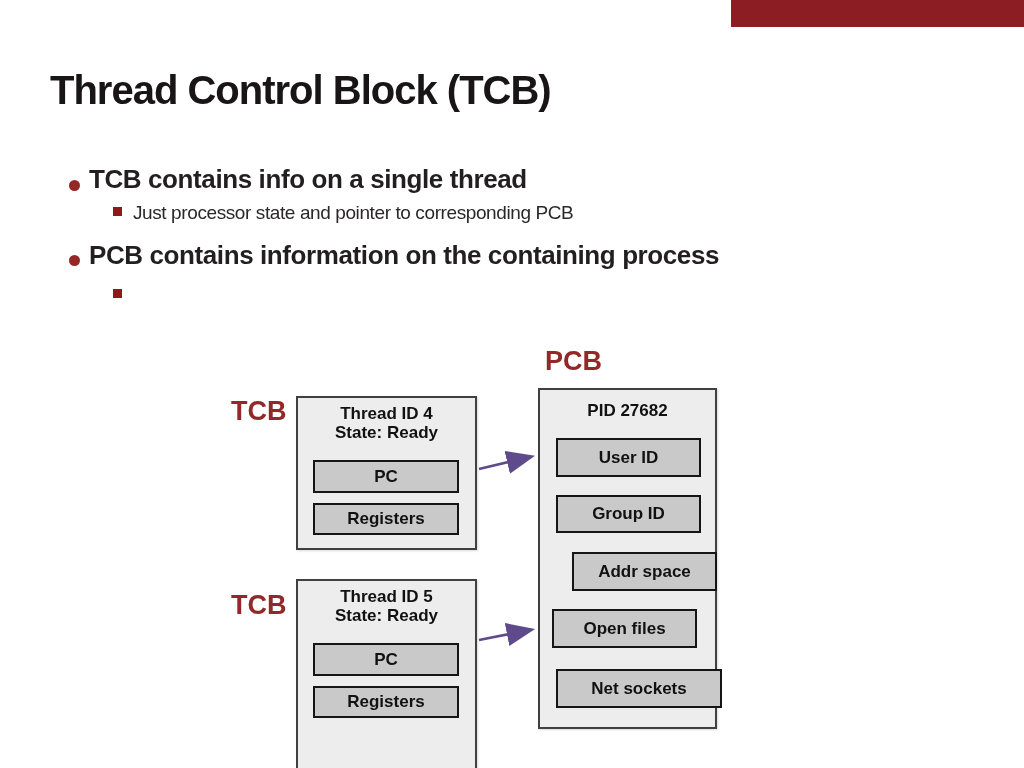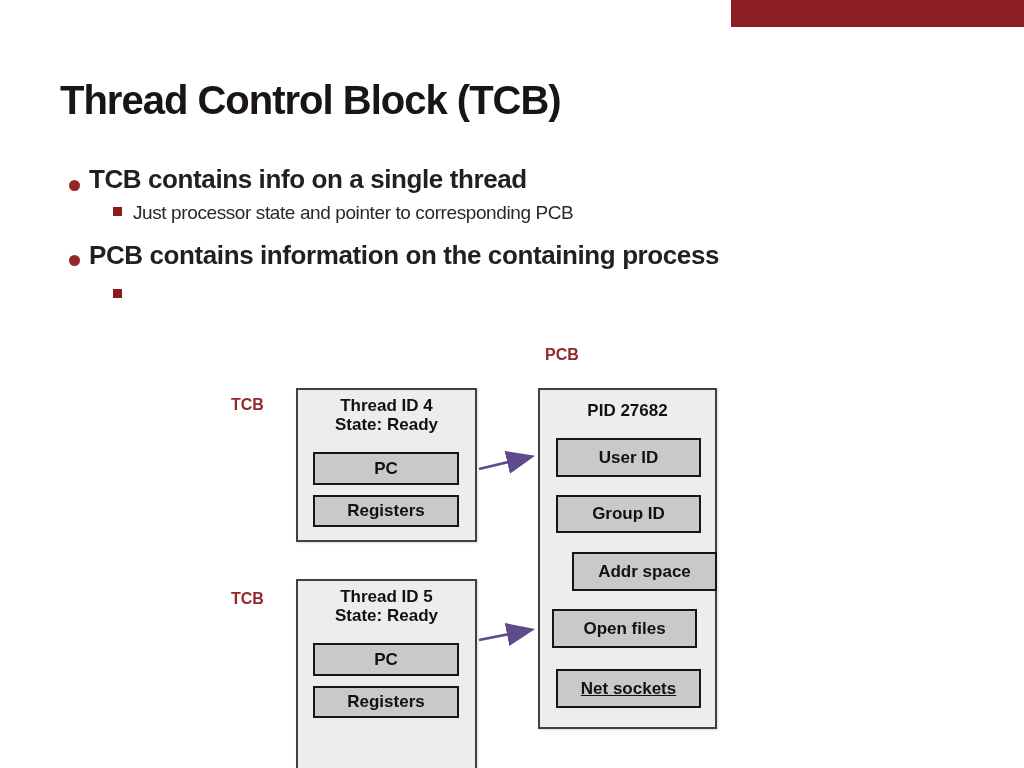--- a/index.html
+++ b/index.html
@@ -19,21 +19,21 @@
   }
   .theme-bar{position:absolute;left:731px;top:0;width:293px;height:27px;background:var(--top-bar-red);}
   .slide-title{
     position:absolute;left:42px;top:60px;font-size:40px;font-weight:bold;
     letter-spacing:-1px;color:#191415;white-space:nowrap;
   }
   .bullet-dot{position:absolute;width:11px;height:11px;border-radius:50%;background:var(--accent-red);}
   .bullet-square{position:absolute;width:9px;height:9px;background:#8B1A1A;}
   .b-l1{position:absolute;font-size:26px;font-weight:bold;letter-spacing:-0.4px;color:#231F20;white-space:nowrap;}
   .b-l2{position:absolute;font-size:19px;font-weight:normal;letter-spacing:-0.4px;color:#2B2829;white-space:nowrap;}
-  .diagram-label{position:absolute;font-size:16px;font-weight:bold;color:var(--accent-red);white-space:nowrap;text-align:right;}
+  .diagram-label{position:absolute;font-size:27px;font-weight:bold;color:var(--accent-red);white-space:nowrap;text-align:right;}
   .outer-box{
     position:absolute;background:var(--outer-box-fill);
     border:2px solid var(--outer-box-border);box-sizing:border-box;
     box-shadow:1px 1px 2px rgba(0,0,0,0.15);
   }
   .box-header{
     position:absolute;left:0;right:0;text-align:center;
     font-size:17px;font-weight:bold;line-height:19px;color:#111;
   }
   .inner-box{
@@ -46,38 +46,38 @@
   .arrow-line{stroke:var(--arrow-purple);stroke-width:2.6;fill:none;}
   .arrow-head{fill:var(--arrow-purple);}
 </style>
 </head>
 <body>
 
 <div id="slide">
 
   <div class="theme-bar"></div>
 
-  <h1 class="slide-title" style="margin:18px;">Thread Control Block (TCB)</h1>
+  <h1 class="slide-title" style="margin:8px;">Thread Control Block (TCB)</h1>
 
   <span class="bullet-dot" style="left:69px;top:180px;"></span>
   <div class="b-l1" style="left:89px;top:164px;">TCB contains info on a single thread</div>
 
   <span class="bullet-square" style="left:113px;top:207px;"></span>
   <div class="b-l2" style="left:133px;top:202px;">Just processor state and pointer to corresponding PCB</div>
 
   <span class="bullet-dot" style="left:69px;top:255px;"></span>
   <div class="b-l1" style="left:89px;top:240px;">PCB contains information on the containing process</div>
 
   <span class="bullet-square" style="left:113px;top:289px;"></span>
 
   <div class="diagram-label" style="left:545px;top:346px;">PCB</div>
   <div class="diagram-label" style="left:231px;top:396px;">TCB</div>
   <div class="diagram-label" style="left:231px;top:590px;">TCB</div>
 
-  <div class="outer-box" style="left:296px;top:388px;width:181px;height:154px;">
+  <div class="outer-box" style="left:296px;top:396px;width:181px;height:154px;">
     <div class="box-header" style="top:6px;">
       <div>Thread ID 4</div>
       <div>State: Ready</div>
     </div>
     <div class="inner-box" style="left:15px;top:62px;width:146px;height:33px;">PC</div>
     <div class="inner-box" style="left:15px;top:105px;width:146px;height:32px;">Registers</div>
   </div>
 
   <div class="outer-box" style="left:296px;top:579px;width:181px;height:194px;">
     <div class="box-header" style="top:6px;">
@@ -87,21 +87,21 @@
     <div class="inner-box" style="left:15px;top:62px;width:146px;height:33px;">PC</div>
     <div class="inner-box" style="left:15px;top:105px;width:146px;height:32px;">Registers</div>
   </div>
 
   <div class="outer-box" style="left:538px;top:388px;width:179px;height:341px;">
     <div class="box-header" style="top:11px;">PID 27682</div>
     <div class="inner-box" style="left:16px;top:105px;width:145px;height:38px;">Group ID</div>
     <div class="inner-box" style="left:16px;top:48px;width:145px;height:39px;">User ID</div>
     <div class="inner-box" style="left:16px;top:162px;width:145px;height:39px;margin-left:16px;">Addr space</div>
     <div class="inner-box" style="left:12px;top:219px;width:145px;height:39px;">Open files</div>
-    <div class="inner-box" style="left:16px;top:279px;width:145px;height:39px;text-decoration:underline;">Net sockets</div>
+    <div class="inner-box" style="left:16px;top:279px;width:166px;height:39px;">Net sockets</div>
   </div>
 
   <svg class="arrows" viewBox="0 0 1024 768">
     <defs>
       <marker id="ah" markerWidth="11" markerHeight="9" refX="9" refY="4.5" orient="auto">
         <path class="arrow-head" d="M0,0 L11,4.5 L0,9 z"></path>
       </marker>
     </defs>
     <line class="arrow-line" x1="479" y1="469" x2="530" y2="457" marker-end="url(#ah)"></line>
     <line class="arrow-line" x1="479" y1="640" x2="530" y2="630" marker-end="url(#ah)"></line>

